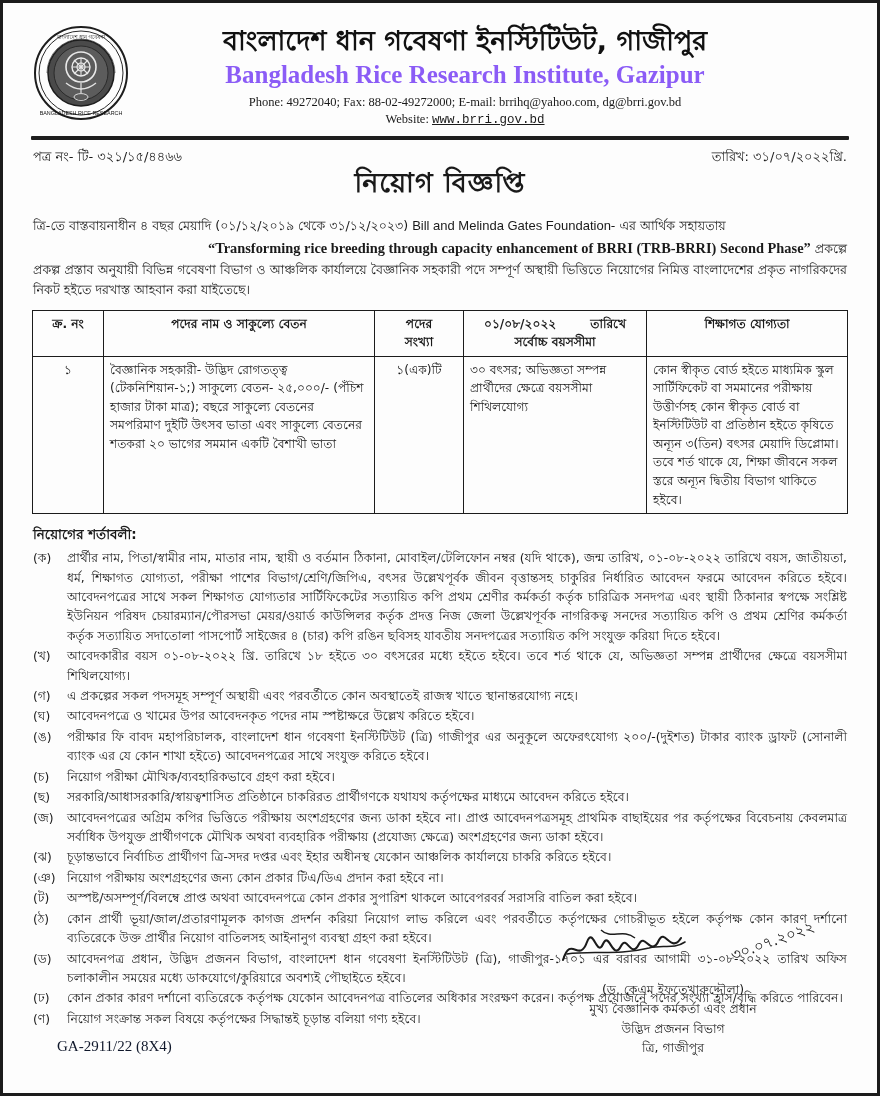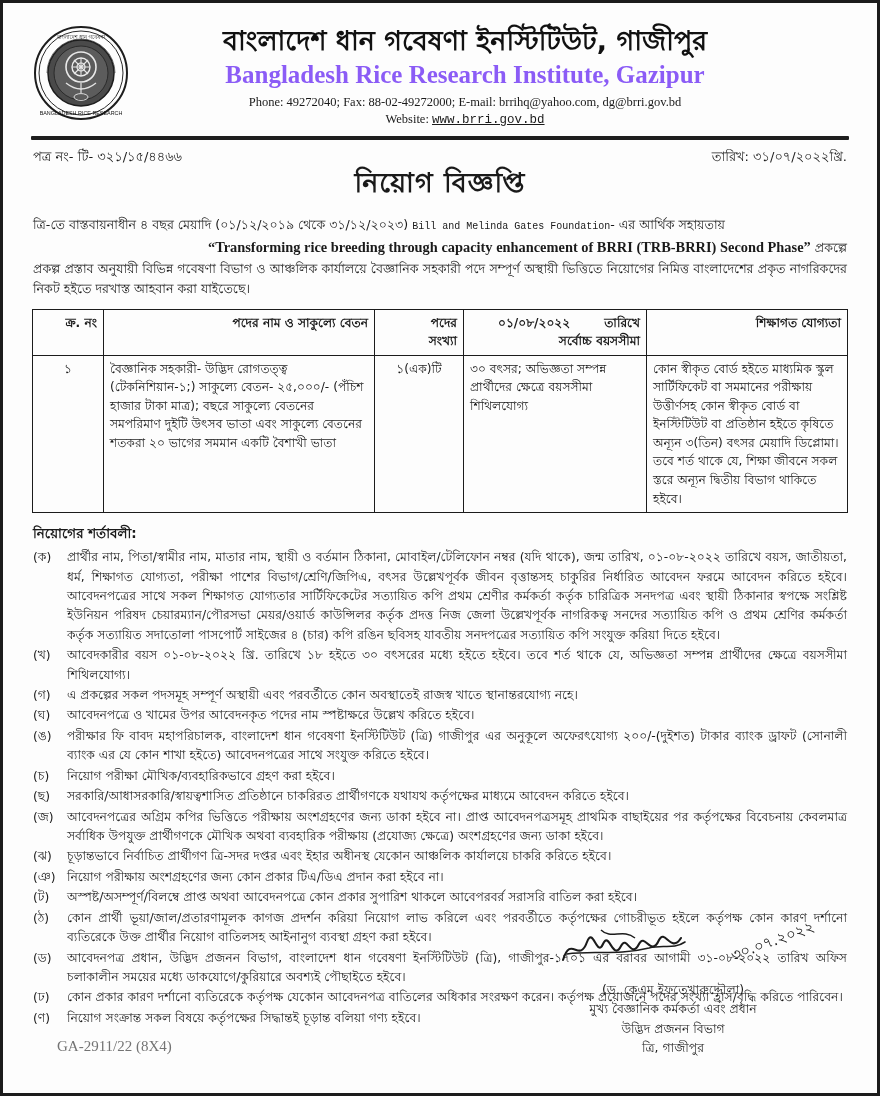--- a/index.html
+++ b/index.html
@@ -121,22 +121,22 @@
     font-size: 12.6px;
     line-height: 1.62;
     text-align: justify;
   }
   .intro .en-bold {
     font-family: "Liberation Serif", "DejaVu Serif", serif;
     font-weight: bold;
     font-size: 14.4px;
   }
   .intro .en {
-    font-family: Liberation Mono, monospace;
-    font-size: 10px;
+    font-family: Liberation Sans, sans-serif;
+    font-size: 13px;
   }
   .intro .line-c { display: block; text-align: right; }
 
   
   table.post-table {
     width: calc(100% - 6px);
     margin: 9px 3px 0 3px;
     border-collapse: collapse;
     font-family: "DejaVu Sans", "Liberation Sans", sans-serif;
     table-layout: fixed;
@@ -144,21 +144,21 @@
   table.post-table th,
   table.post-table td {
     border: 1px solid #1c1c1c;
     vertical-align: top;
     padding: 4px 6px;
     font-size: 12.2px;
     line-height: 1.52;
   }
   table.post-table th {
     font-weight: bold;
-    text-align: right;
+    text-align: center;
     border-radius: 22px;
   }
   th.c-sl, td.c-sl { width: 58px; text-align: center; }
   th.c-name, td.c-name { width: 258px; }
   th.c-count, td.c-count { width: 76px; }
   th.c-age, td.c-age { width: 170px; }
   td.c-sl { text-align: center; }
   td.c-count { text-align: center; margin-top: 18px; }
   th.c-age .agehdr { display: block; }
   th.c-age .agehdr .sp { display: inline-block; width: 34px; }
@@ -218,21 +218,21 @@
     font-size: 15px;
     color: #1a1a1a;
   }
 
   .doccode {
     position: absolute;
     left: 28px;
     bottom: 24px;
     font-family: "Liberation Serif", "DejaVu Serif", serif;
     font-size: 15px;
-    color: #737373;
+    color: #0f172a;
   }
 </style>
 </head>
 <body>
 
 <div class="page">
   <div class="inner">
 
     <div class="letterhead">
 

